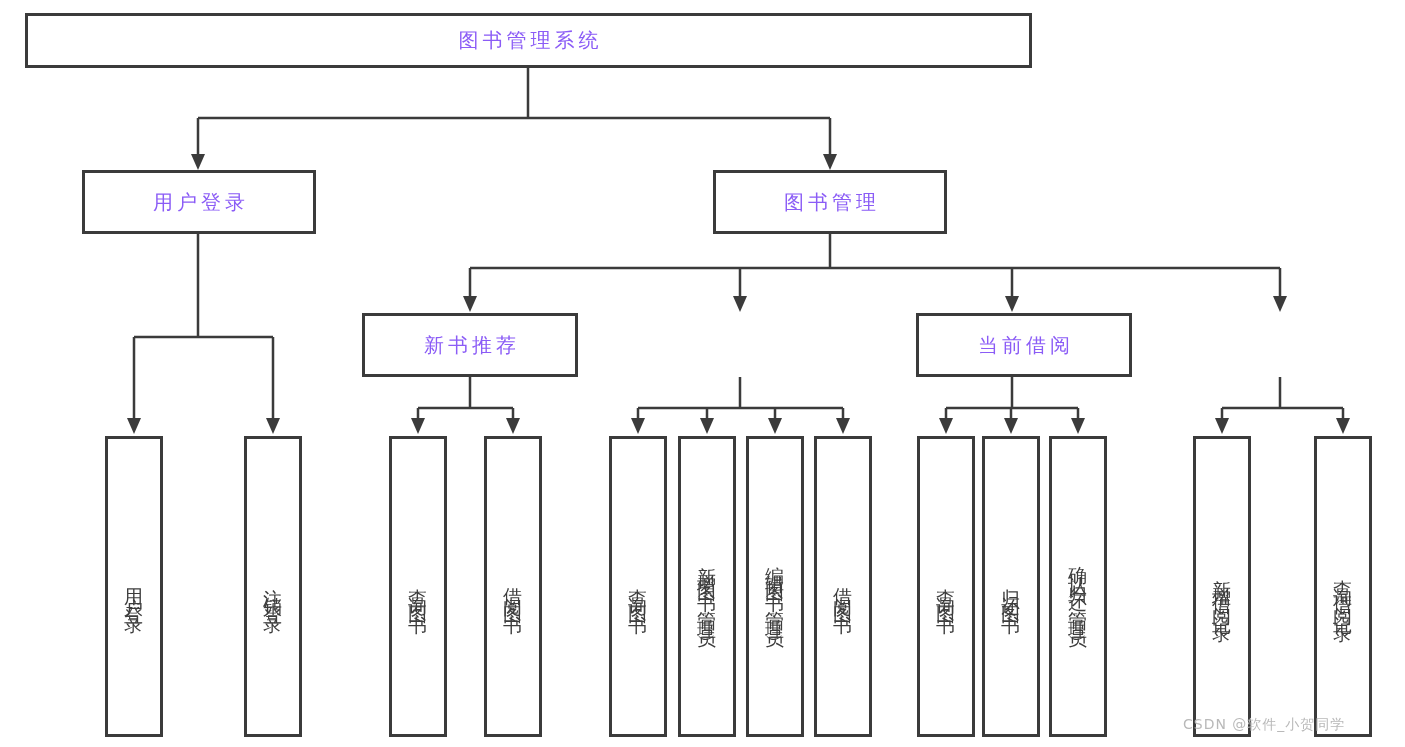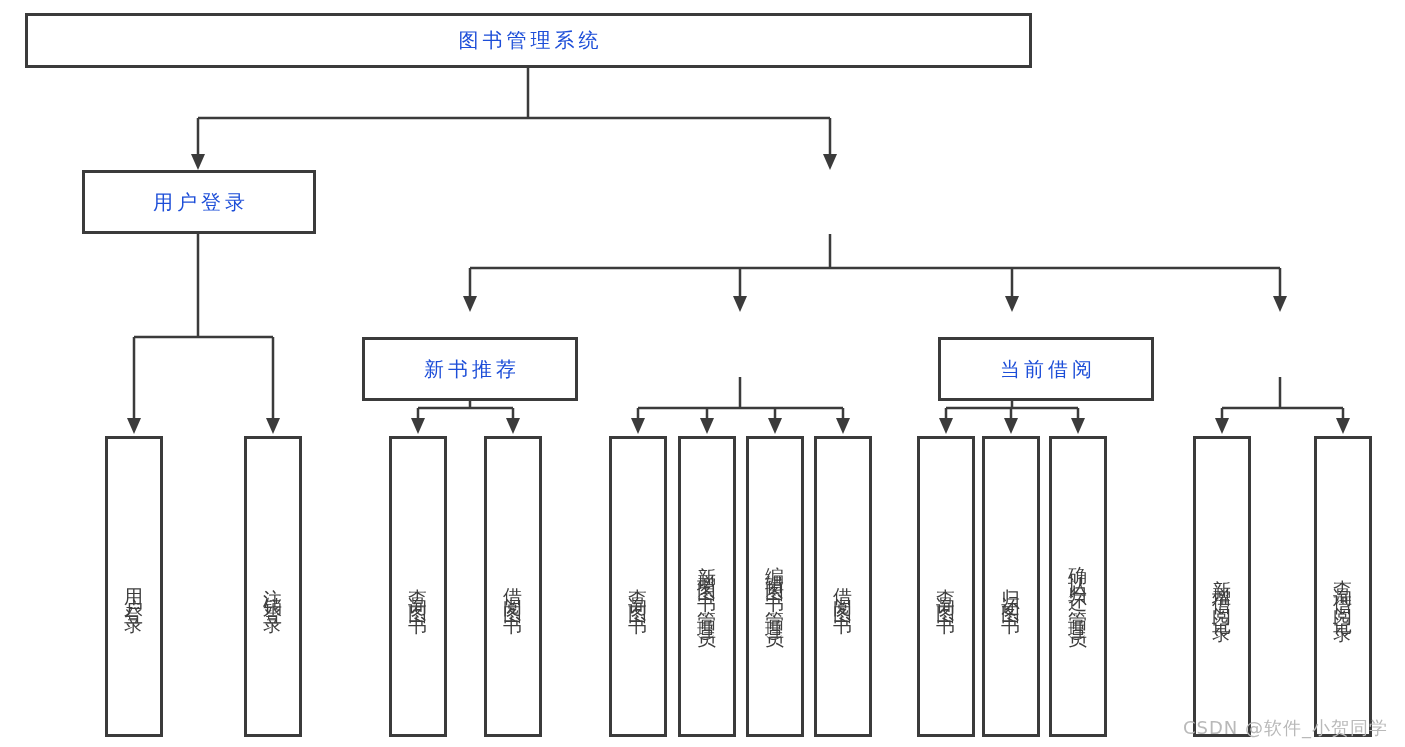--- a/index.html
+++ b/index.html
@@ -23,31 +23,31 @@
   .node {
     position: absolute;
     background: #ffffff;
     border: 3px solid #3b3b3b;
     display: flex;
     align-items: center;
     justify-content: center;
     font-size: 20px;
     letter-spacing: 4px;
     padding-left: 4px;
-    color: #1d4ed8;
+    color: #8b5cf6;
     white-space: nowrap;
   }
 
   .node.root  { left: 25px;   top: 13px;  width: 1007px; height: 55px; }
   .node.l2a   { left: 82px;   top: 170px; width: 234px;  height: 64px; }
   .node.l2b   { left: 713px;  top: 170px; width: 234px;  height: 64px; }
-  .node.l3    { top: 313px; width: 216px; height: 64px; margin-top: 24px; }
+  .node.l3    { top: 313px; width: 216px; height: 64px; }
   .node.l3a   { left: 362px; }
   .node.l3b   { left: 632px; }
-  .node.l3c   { left: 938px; }
+  .node.l3c   { left: 916px; }
   .node.l3d   { left: 1172px; }
 
   .leaf {
     position: absolute;
     top: 436px;
     width: 58px;
     height: 301px;
     background: #ffffff;
     border: 3px solid #3b3b3b;
     display: flex;
@@ -75,21 +75,21 @@
   .lf9  { left: 917px; }
   .lf10 { left: 982px; }
   .lf11 { left: 1049px; }
   .lf12 { left: 1193px; }
   .lf13 { left: 1314px; }
 
   .watermark {
     position: absolute;
     left: 1183px;
     top: 716px;
-    font-size: 18px;
+    font-size: 14px;
     letter-spacing: 1px;
     color: #b9b9b9;
     white-space: nowrap;
   }
 </style>
 </head>
 <body>
 
 <div class="stage">
 
@@ -120,20 +120,21 @@
       <polygon points="1004,418 1018,418 1011,434"></polygon>
       <polygon points="1071,418 1085,418 1078,434"></polygon>
       <polygon points="1215,418 1229,418 1222,434"></polygon>
       <polygon points="1336,418 1350,418 1343,434"></polygon>
     </g>
   </svg>
 
   <div class="node root">图书管理系统</div>
 
   <div class="node l2a">用户登录</div>
+  <div class="node l2b">图书管理</div>
 
   <div class="node l3 l3a">新书推荐</div>
   <div class="node l3 l3c">当前借阅</div>
 
   <div class="leaf lf1">
     <span>用户登录</span>
   </div>
   <div class="leaf lf2">
     <span>注销登录</span>
   </div>

